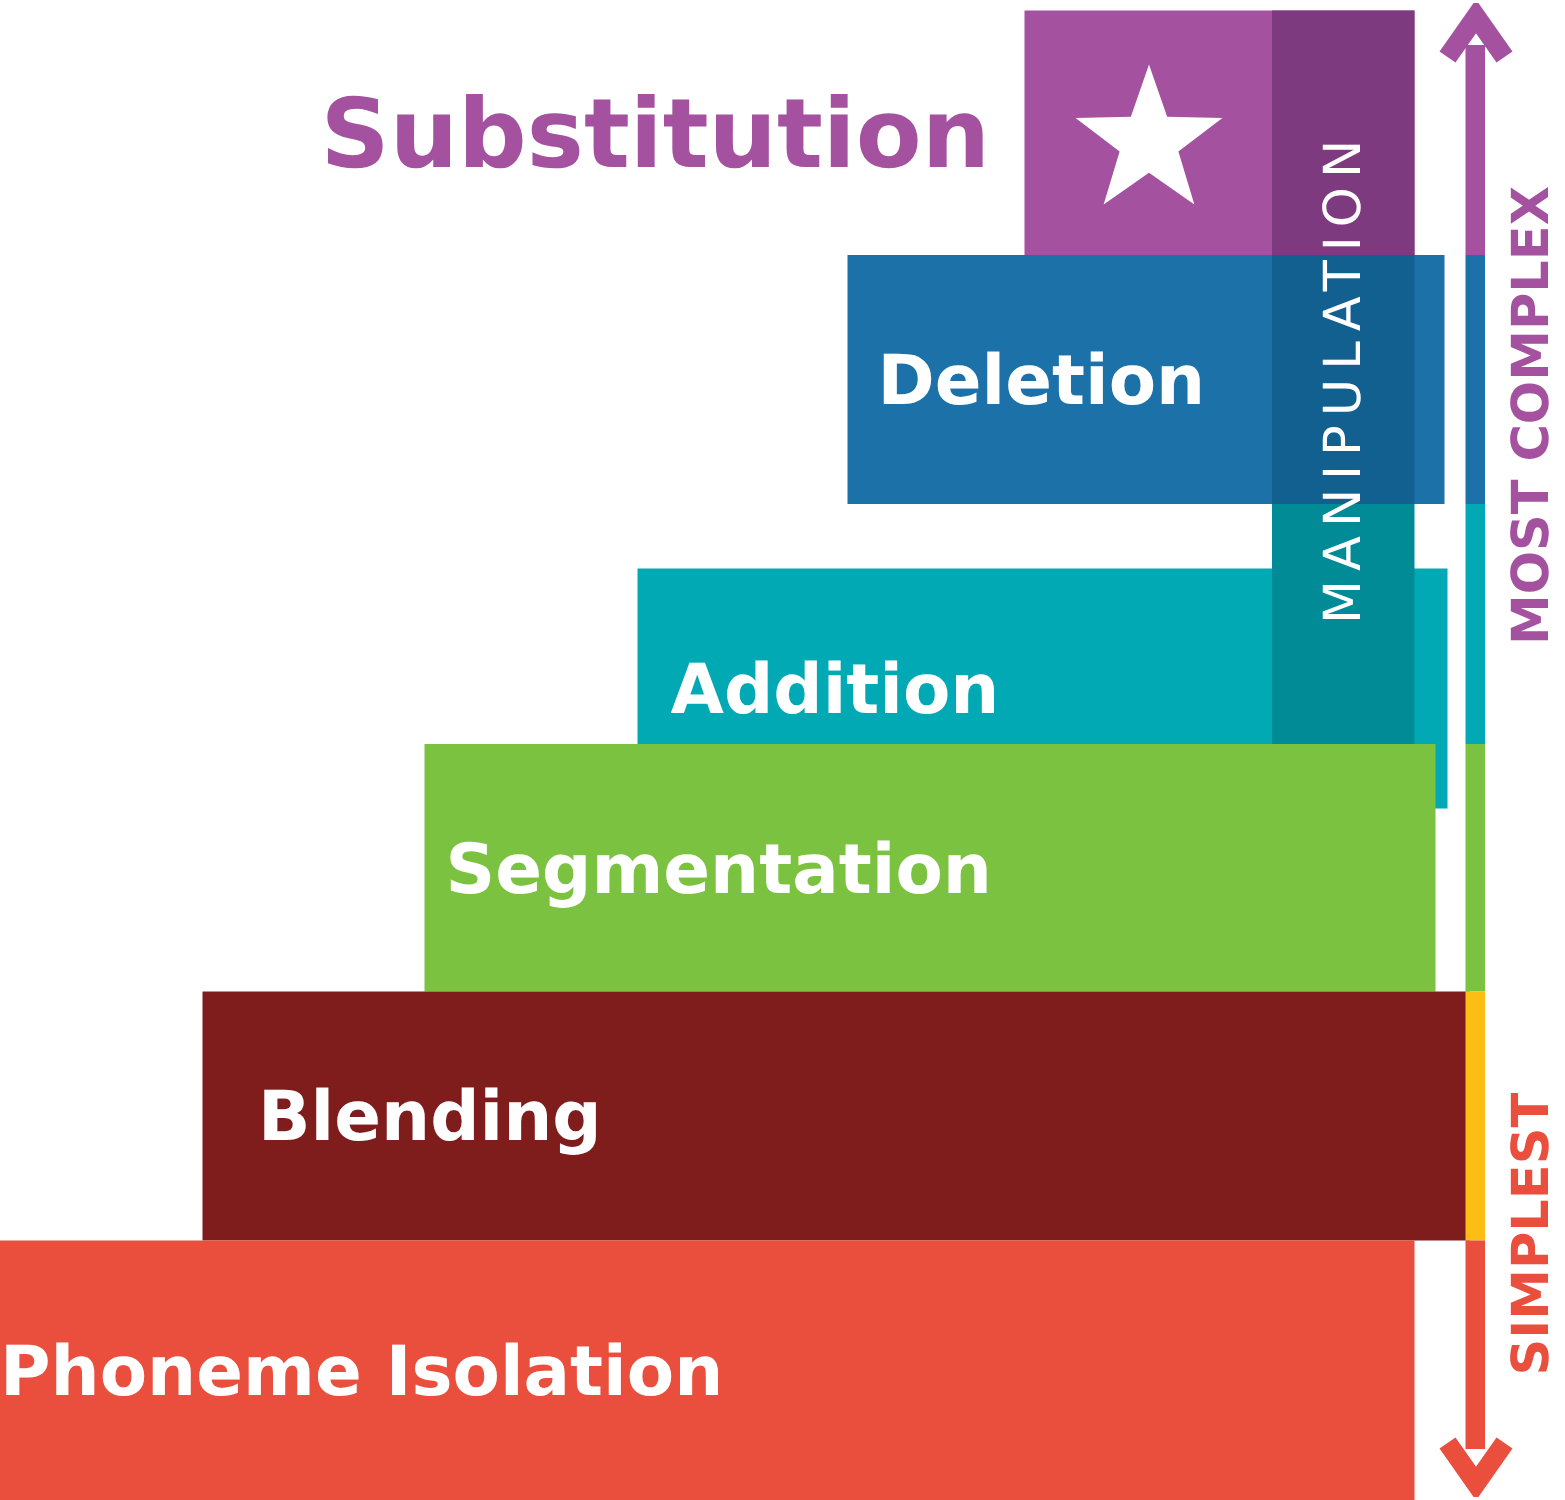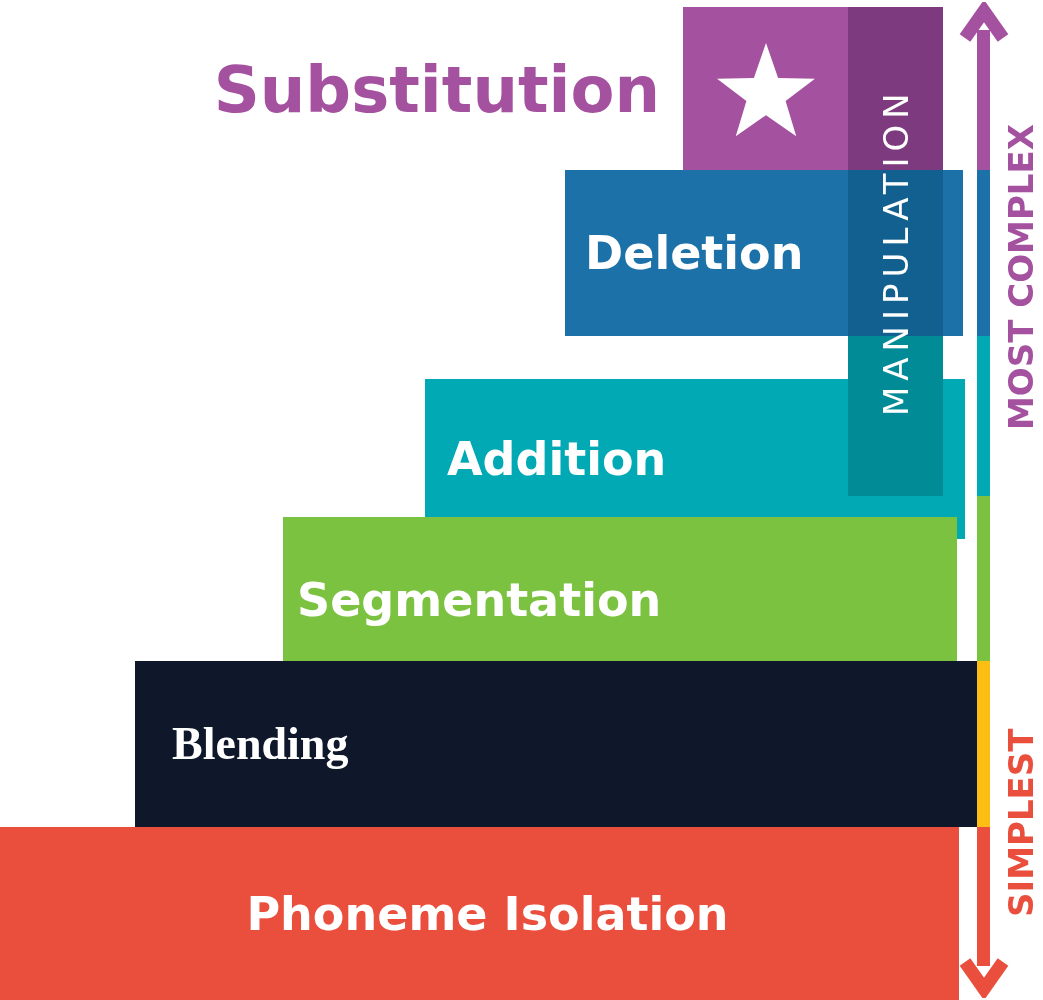--- a/index.html
+++ b/index.html
@@ -9,22 +9,22 @@
   }
   
   .bar{position:absolute;display:flex;align-items:center;}
   .bar-label{color:#ffffff;font-weight:bold;font-size:46px;line-height:1;white-space:nowrap;}
   .lv1{left:683px;top:7px;width:260px;height:163px;}
   .lv2{left:565px;top:170px;width:378px;height:166px;}
   .lv3{left:425px;top:336px;width:518px;height:160px;}
   .lv4{left:283px;top:496px;width:660px;height:165px;}
   .lv5{left:135px;top:661px;width:808px;height:166px;}
   .lv6{left:0px;top:827px;width:943px;height:173px;}
-  .pad2{padding-left:20px;} .pad3{padding-left:22px;margin-top:43px;} .pad4{padding-left:14px;margin-top:21px;}
-  .pad5{padding-left:37px;} .pad6{padding-left:16px;justify-content:center;}
+  .pad2{padding-left:20px;} .pad3{padding-left:22px;margin-top:43px;} .pad4{padding-left:14px;}
+  .pad5{padding-left:37px;} .pad6{}
   
   .star-wrap{position:absolute;left:0;top:0;width:165px;height:163px;display:flex;align-items:center;justify-content:center;}
   .star-wrap svg{width:112px;height:118px;display:block;}
   
   .subst-label{
     position:absolute;right:383px;top:58px;font-size:64px;font-weight:bold;line-height:1;white-space:nowrap;
   }
   
   .overlay-col{position:absolute;left:848px;top:7px;width:95px;height:489px;}
   .overlay-seg{position:absolute;left:0;width:100%;}
@@ -70,21 +70,21 @@
   </div>
 
   <div class="bar lv3 pad3" style="background: rgb(0, 169, 180);">
     <span class="bar-label">Addition</span>
   </div>
 
   <div class="bar lv4 pad4" style="background: rgb(124, 194, 65);">
     <span class="bar-label">Segmentation</span>
   </div>
 
-  <div class="bar lv5 pad5" style="background: #0f172a; font-family: Liberation Serif, serif;">
+  <div class="bar lv5 pad5" style="background: #7f1d1d;">
     <span class="bar-label">Blending</span>
   </div>
 
   <div class="bar lv6 pad6" style="background: rgb(233, 79, 60);">
     <span class="bar-label">Phoneme Isolation</span>
   </div>
 
   <div class="overlay-col">
     <div class="overlay-seg ov1" style="background: rgb(126, 58, 127);"></div>
     <div class="overlay-seg ov2" style="background: rgb(17, 96, 143);"></div>

